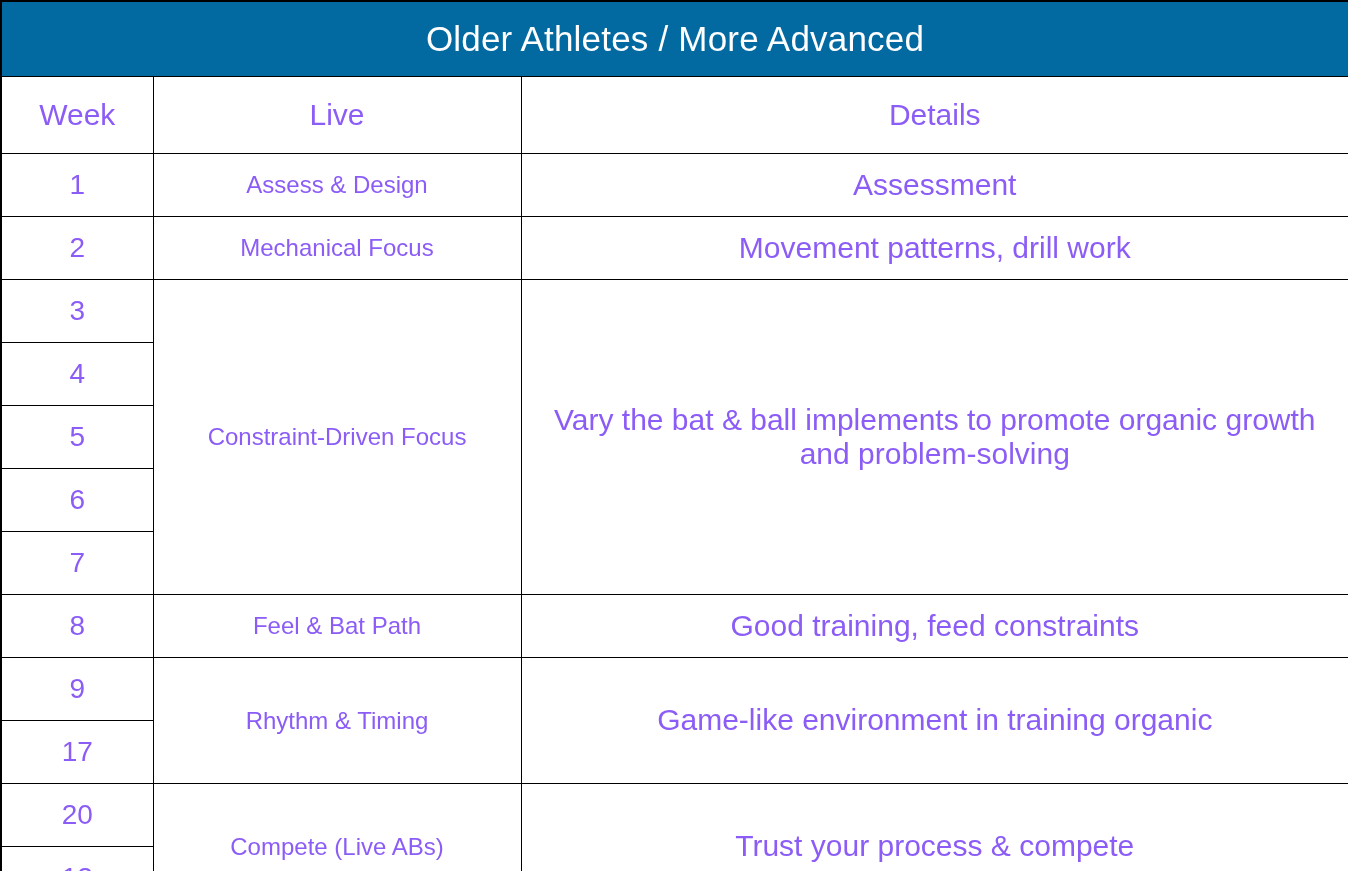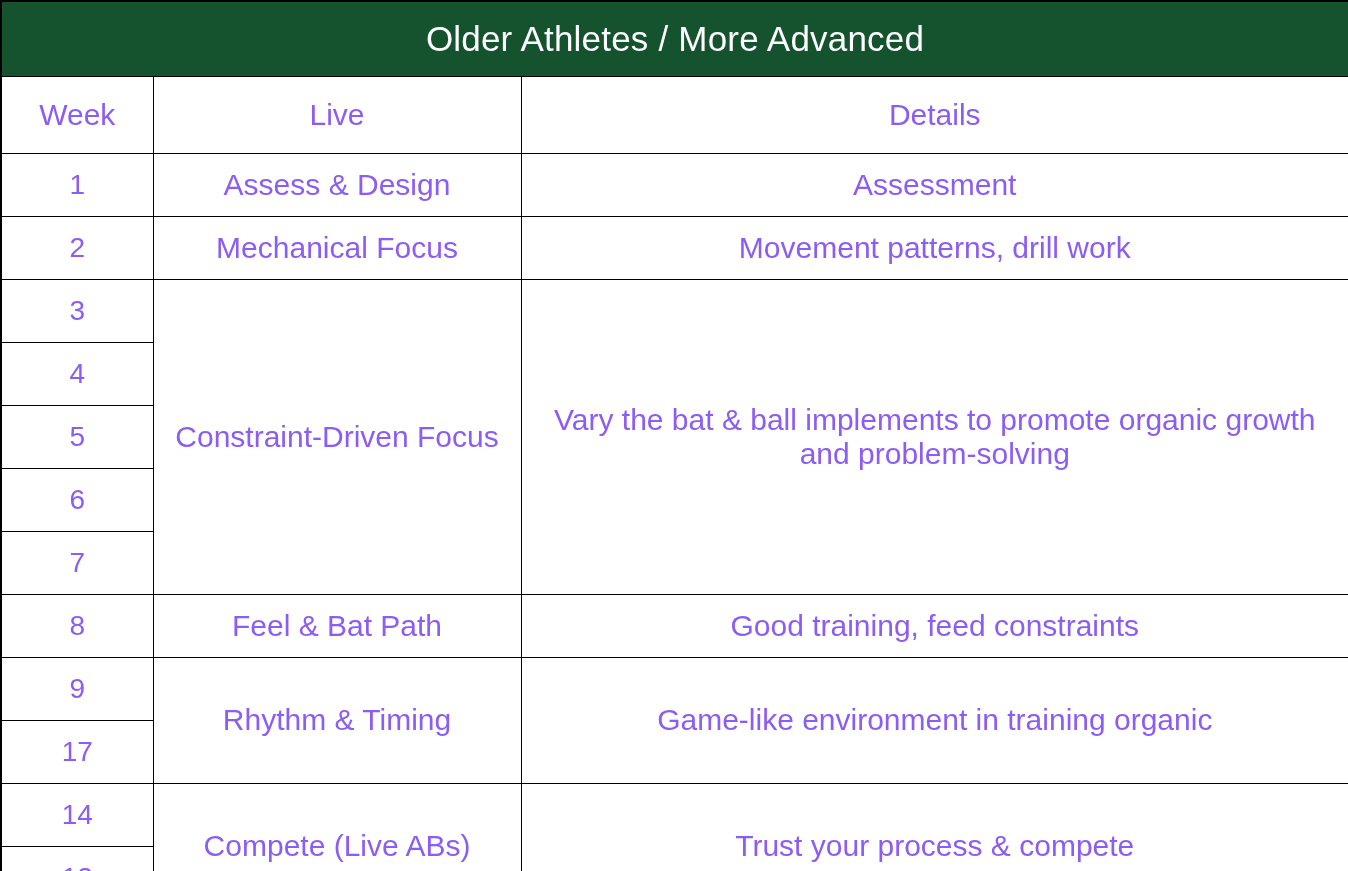--- a/index.html
+++ b/index.html
@@ -40,42 +40,42 @@
     line-height: 1.14;
   }
 
   
   col.c-week    { width: 152px; }
   col.c-focus   { width: 368px; }
   col.c-details { width: 828px; }
 
   
   .title-cell {
-    background: #14532d;
+    background: #0369a1;
     color: #FFFFFF !important;
     font-weight: bold;
     font-size: 35px;
     letter-spacing: 0.2px;
     height: 74px;
     border: 1px solid #000000;
   }
 
   
   .hdr {
     font-weight: bold;
     font-size: 30px;
     height: 76px;
   }
 
   
   .week-cell {
     font-size: 28px;
   }
   .focus-cell {
-    font-size: 30px;
+    font-size: 24px;
   }
   .details-cell {
     font-size: 30px;
   }
 
   .r-tall { height: 62px; }
 </style>
 </head>
 <body>
 
@@ -137,21 +137,21 @@
       <tr>
         <td class="week-cell r-tall">9</td>
         <td class="focus-cell" rowspan="2">Rhythm &amp; Timing</td>
         <td class="details-cell" rowspan="2">Game-like environment in training organic</td>
       </tr>
       <tr>
         <td class="week-cell r-tall">17</td>
       </tr>
 
       <tr>
-        <td class="week-cell r-tall">14</td>
+        <td class="week-cell r-tall">20</td>
         <td class="focus-cell" rowspan="2">Compete (Live ABs)</td>
         <td class="details-cell" rowspan="2">Trust your process &amp; compete</td>
       </tr>
       <tr>
         <td class="week-cell r-tall">12</td>
       </tr>
     </tbody>
   </table>
 </div>
 

